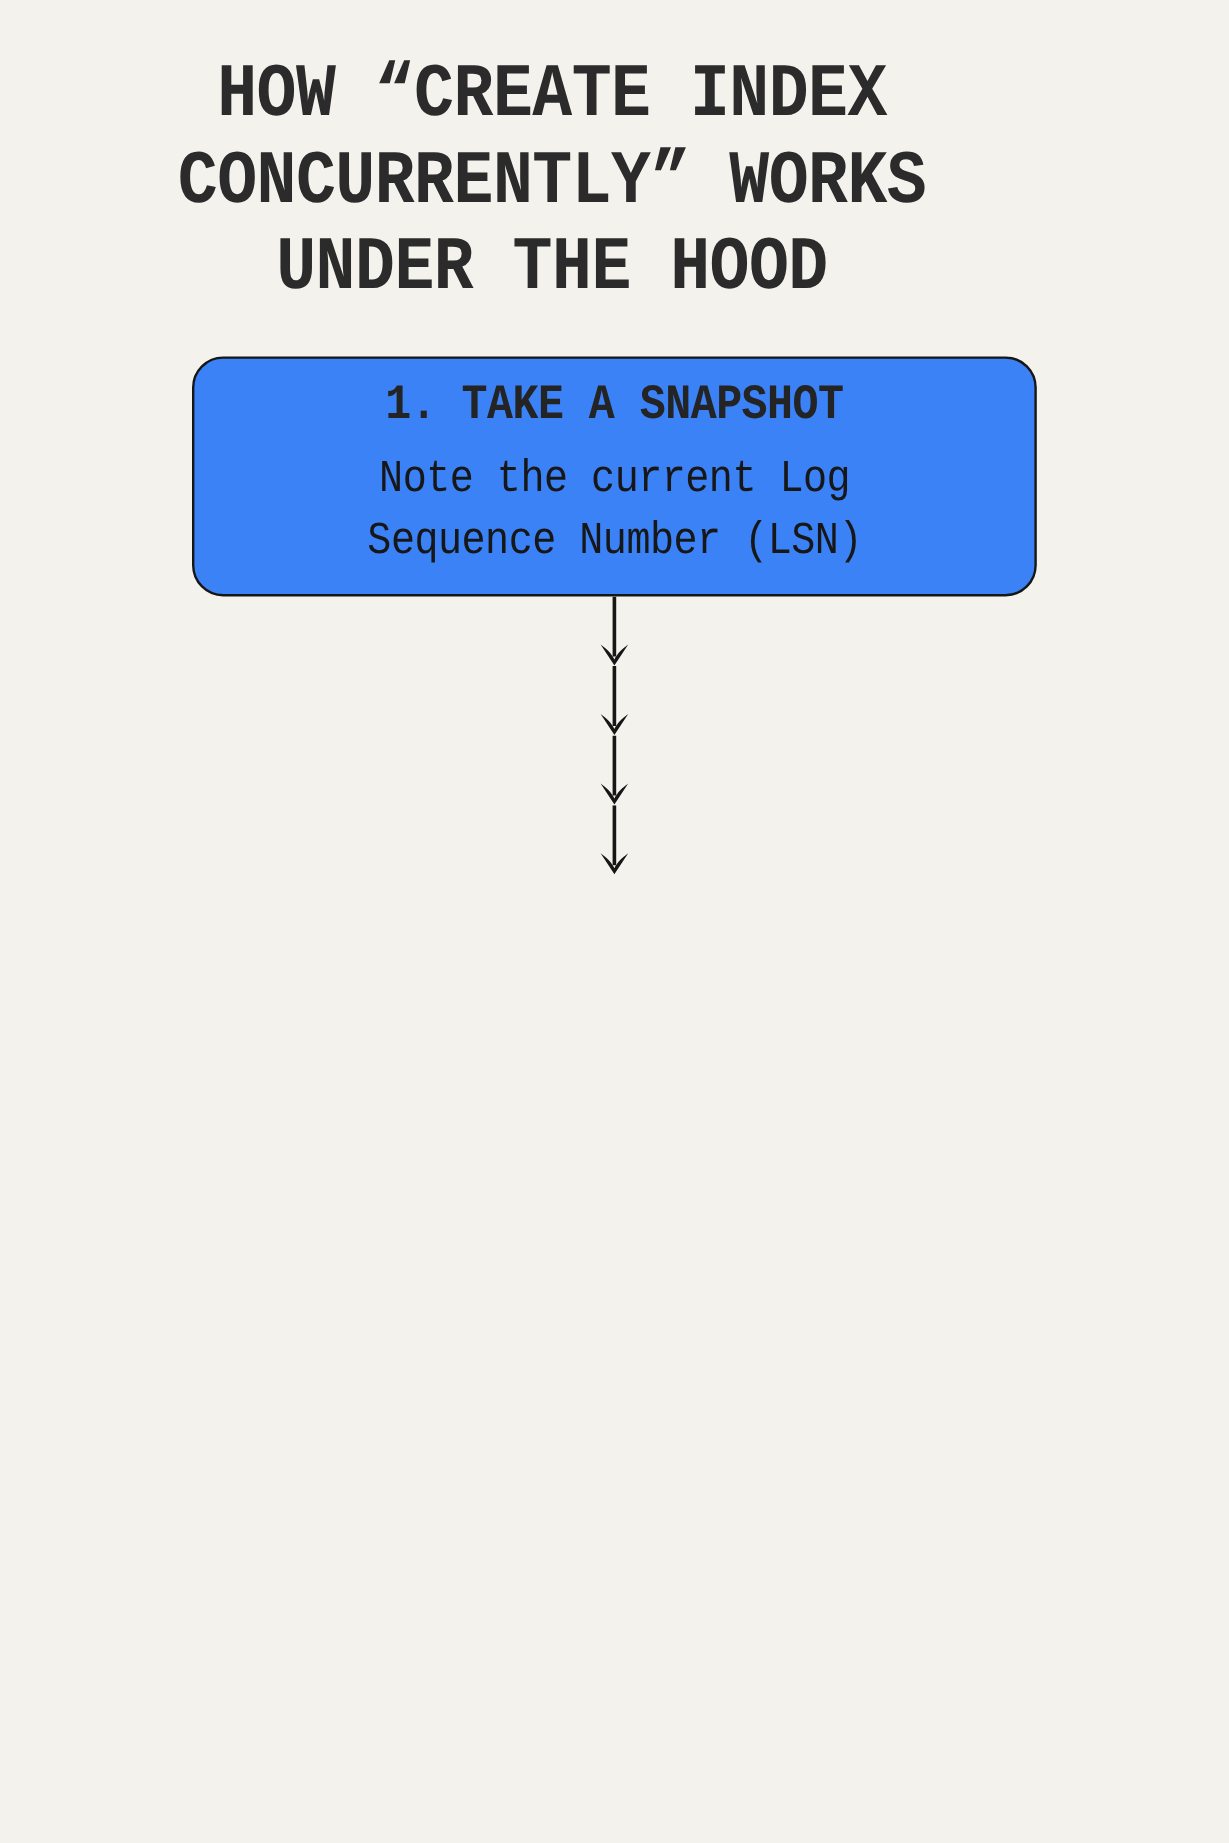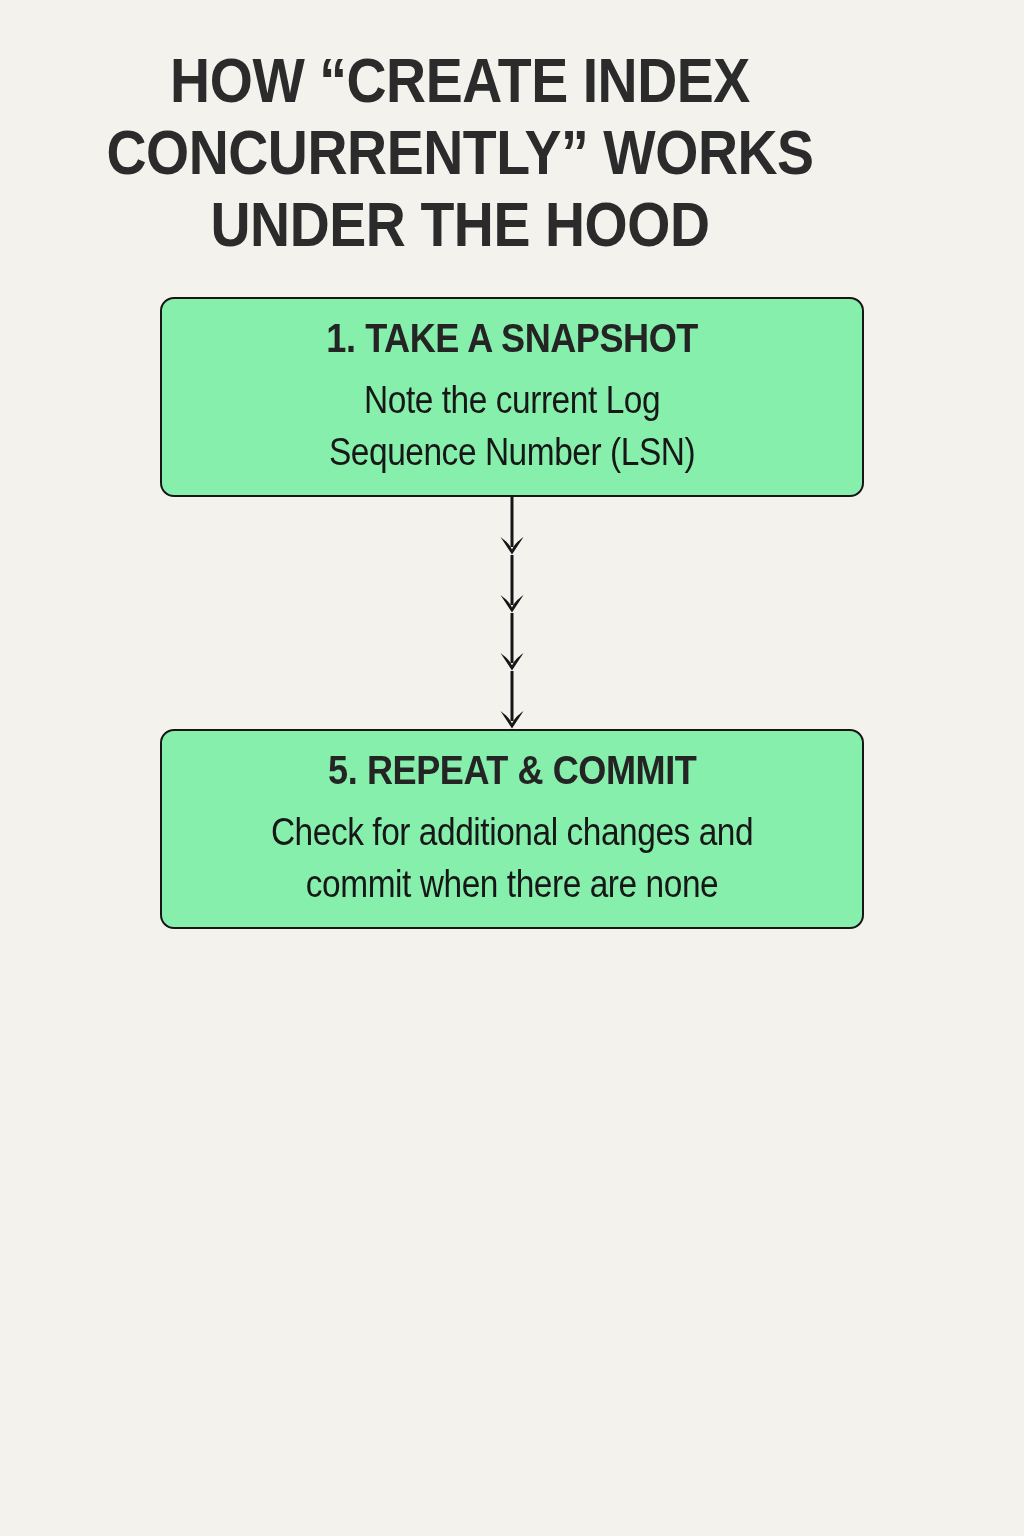--- a/index.html
+++ b/index.html
@@ -9,20 +9,21 @@
     background: #f4f2ed;
     font-family: "Liberation Sans", sans-serif;
   }
 
   .canvas {
     position: relative;
     width: 920px;
     height: 1536px;
     background: #f4f2ed;
     overflow: hidden;
+    font-family: Liberation Mono, monospace;
   }
 
   
   .title {
     position: absolute;
     top: 44px;
     left: 0;
     width: 100%;
     text-align: center;
     color: #2b2b2b;
@@ -40,23 +41,23 @@
     top: 297px;
     left: 160px;
     width: 704px;
     display: flex;
     flex-direction: column;
     align-items: stretch;
   }
 
   .step-box {
     height: 200px;
-    background: #86efac;
+    background: #3b82f6;
     border: 2.5px solid #161616;
-    border-radius: 14px;
+    border-radius: 26px;
     display: flex;
     flex-direction: column;
     justify-content: center;
     align-items: center;
     text-align: center;
     padding: 6px 18px;
   }
 
   .step-heading {
     font-weight: bold;
@@ -135,22 +136,15 @@
     </div>
 
 
     <div class="arrow-wrap">
       <svg width="32" height="58" viewBox="0 0 32 58">
         <line x1="16" y1="0" x2="16" y2="50" stroke="#161616" stroke-width="3"></line>
         <path d="M16 57.5 L4.5 40 C10.5 44.5 13.5 47.5 16 52.5 C18.5 47.5 21.5 44.5 27.5 40 Z" fill="#161616"></path>
       </svg>
     </div>
 
-    <section class="step-box">
-      <h2 class="step-heading">5. REPEAT &amp; COMMIT</h2>
-      <div class="step-body">
-        <div>Check for additional changes and</div>
-        <div>commit when there are none</div>
-      </div>
-    </section>
 
   </main>
 </div>
 
 </body></html>

